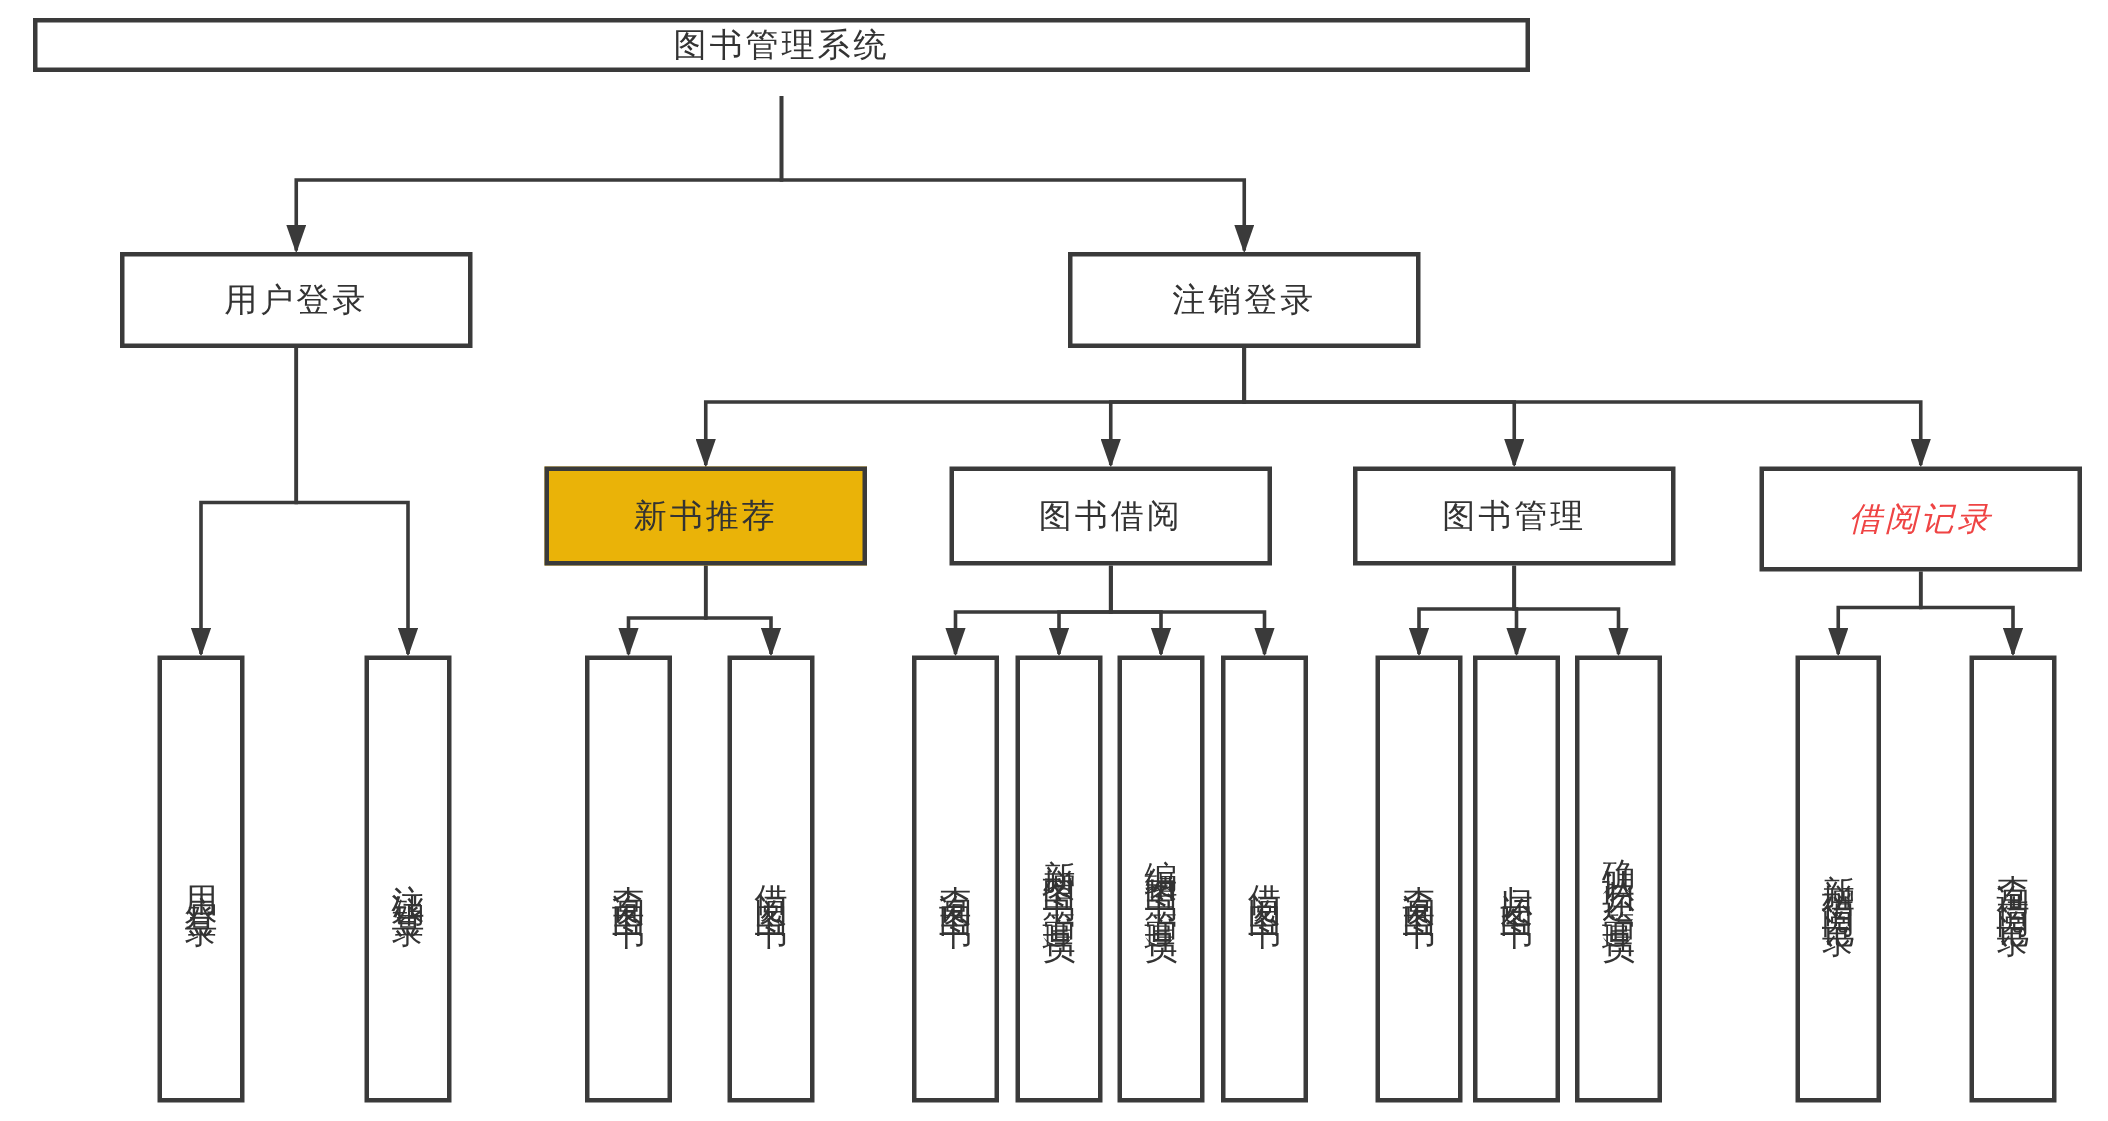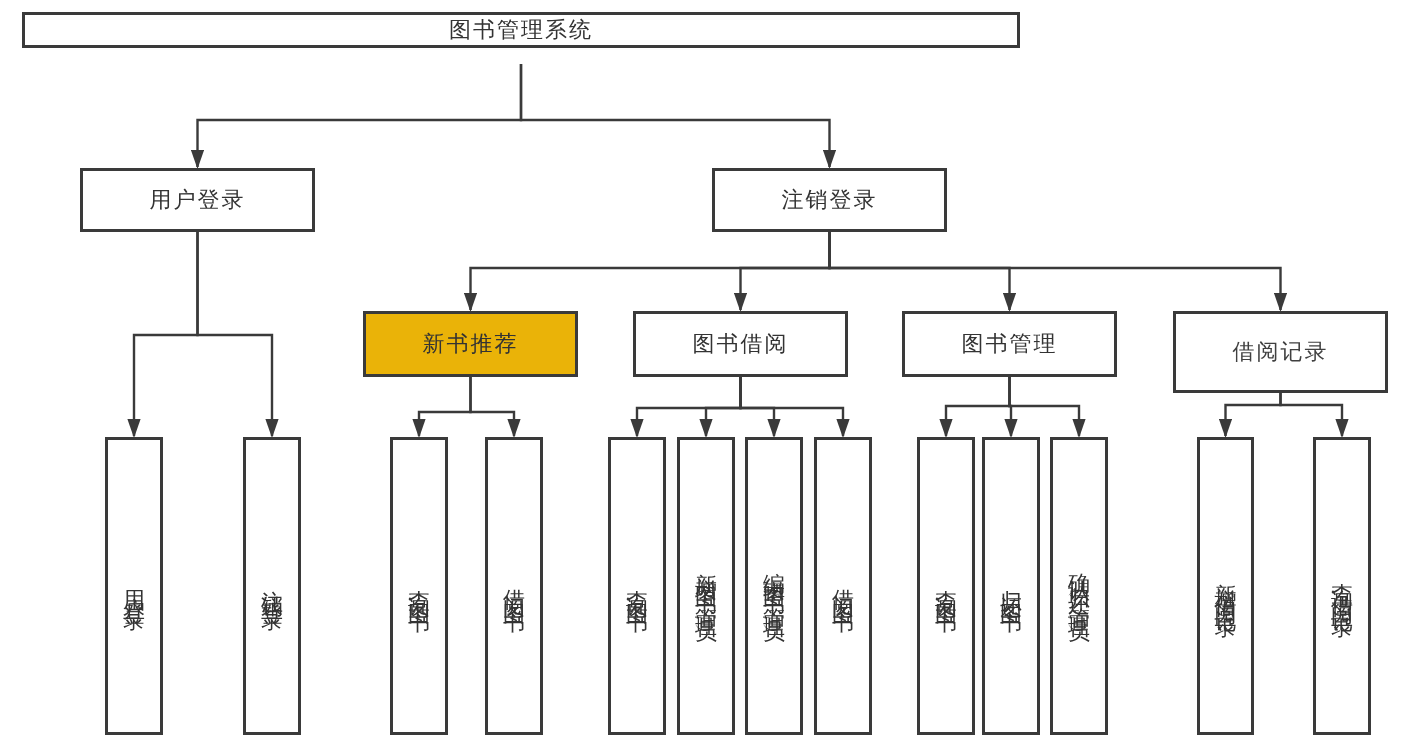--- a/index.html
+++ b/index.html
@@ -99,21 +99,21 @@
       </div>
       <div class="node" style="left: 363px; top: 311px; width: 215px; height: 66px; border-color: rgb(58, 58, 58); background: #eab308; color: rgb(51, 51, 51);">
         <span class="label">新书推荐</span>
       </div>
       <div class="node" style="left: 633px; top: 311px; width: 215px; height: 66px; border-color: rgb(58, 58, 58); background: rgb(255, 255, 255); color: rgb(51, 51, 51);">
         <span class="label">图书借阅</span>
       </div>
       <div class="node" style="left: 902px; top: 311px; width: 215px; height: 66px; border-color: rgb(58, 58, 58); background: rgb(255, 255, 255); color: rgb(51, 51, 51);">
         <span class="label">图书管理</span>
       </div>
-      <div class="node" style="left: 1173px; top: 311px; width: 215px; height: 82px; border-color: rgb(58, 58, 58); background: rgb(255, 255, 255); color: #404040;">
+      <div class="node" style="left: 1173px; top: 311px; width: 215px; height: 70px; border-color: rgb(58, 58, 58); background: rgb(255, 255, 255); color: #ef4444; font-style: italic;">
         <span class="label">借阅记录</span>
       </div>
       <div class="node vertical" style="left: 105px; top: 437px; width: 58px; height: 298px; border-color: rgb(58, 58, 58); background: rgb(255, 255, 255); color: rgb(51, 51, 51);">
         <span class="label">用户登录</span>
       </div>
       <div class="node vertical" style="left: 243px; top: 437px; width: 58px; height: 298px; border-color: rgb(58, 58, 58); background: rgb(255, 255, 255); color: rgb(51, 51, 51);">
         <span class="label">注销登录</span>
       </div>
       <div class="node vertical" style="left: 390px; top: 437px; width: 58px; height: 298px; border-color: rgb(58, 58, 58); background: rgb(255, 255, 255); color: rgb(51, 51, 51);">
         <span class="label">查询图书</span>

